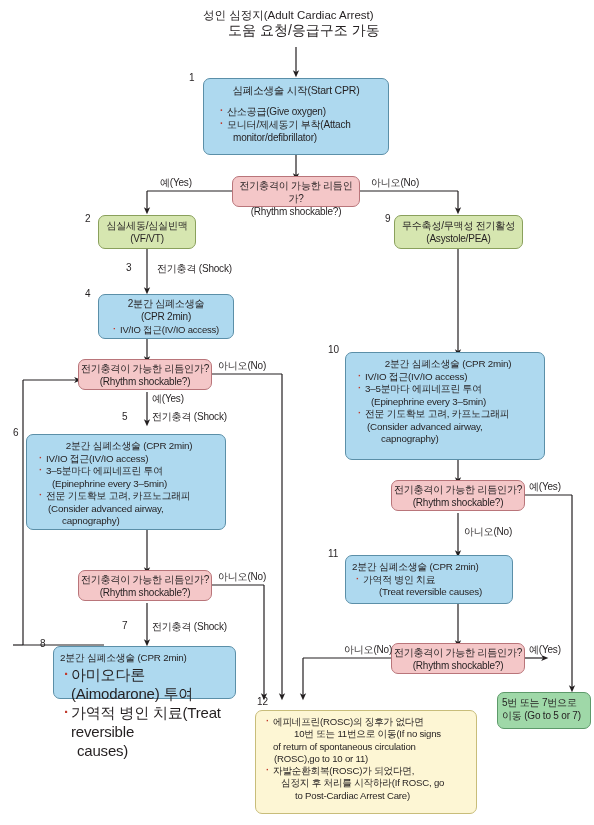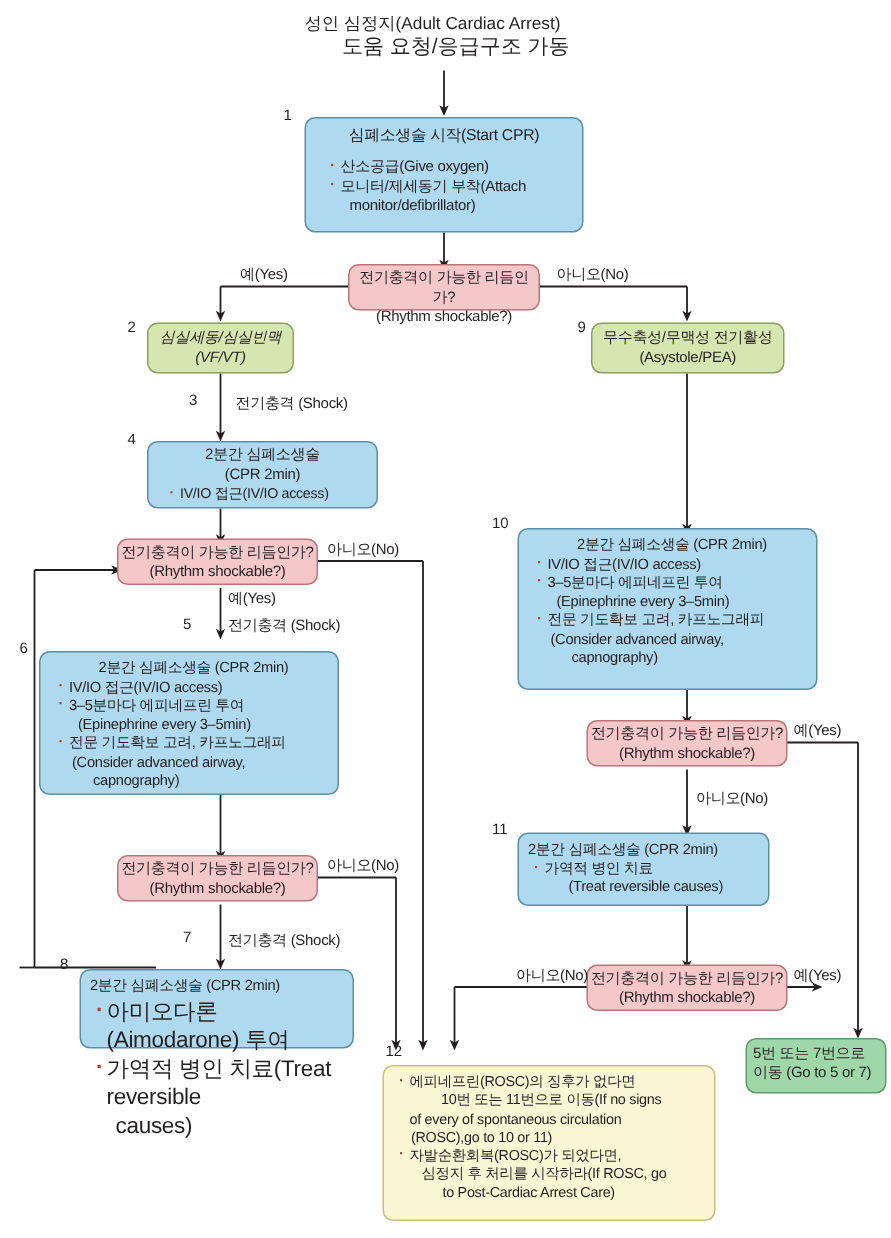--- a/index.html
+++ b/index.html
@@ -170,36 +170,36 @@
   </div>
 
   <div class="node pink" style="left:232px; top:176px; width:128px; height:31px; font-size:10px; padding-top:3px;">
     <span>전기충격이 가능한 리듬인가?</span><br>
     <span>(Rhythm shockable?)</span>
   </div>
   <div class="edge-label" style="left:160px; top:176px;">예(Yes)</div>
   <div class="edge-label" style="left:371px; top:176px;">아니오(No)</div>
 
   <div class="numlabel" style="left:85px; top:213px;">2</div>
-  <div class="node green" style="left:98px; top:215px; width:98px; height:34px; font-size:10px; padding-top:4px;font-style:italic;">
+  <div class="node green" style="left:98px; top:215px; width:98px; height:34px; font-size:10px; padding-top:4px;">
     <span>심실세동/심실빈맥</span><br>
     <span>(VF/VT)</span>
   </div>
 
   <div class="numlabel" style="left:385px; top:213px;">9</div>
   <div class="node green" style="left:394px; top:215px; width:129px; height:34px; font-size:10px; padding-top:4px;">
     <span>무수축성/무맥성 전기활성</span><br>
     <span>(Asystole/PEA)</span>
   </div>
 
   <div class="numlabel" style="left:126px; top:262px;">3</div>
   <div class="edge-label" style="left:157px; top:262px;">전기충격 (Shock)</div>
 
   <div class="numlabel" style="left:85px; top:288px;">4</div>
-  <div class="node blue pad" style="left:98px; top:294px; width:154px; height:45px; font-size:10px; padding-top:3px;">
+  <div class="node blue pad" style="left:98px; top:294px; width:136px; height:45px; font-size:10px; padding-top:3px;">
     <span>2분간 심폐소생술</span><br>
     <span>(CPR 2min)</span>
     <ul class="bullets" style="font-size:9.5px; padding-left:6px;">
       <li>
         <span>IV/IO 접근(IV/IO access)</span>
       </li>
     </ul>
   </div>
 
   <div class="node pink" style="left:78px; top:359px; width:134px; height:31px; font-size:10px; padding-top:3px;">
@@ -297,21 +297,21 @@
   </div>
   <div class="edge-label" style="left:344px; top:643px;">아니오(No)</div>
   <div class="edge-label" style="left:529px; top:643px;">예(Yes)</div>
 
   <div class="numlabel" style="left:257px; top:696px;">12</div>
   <div class="node cream" style="left:255px; top:710px; width:222px; height:104px; font-size:9.6px; padding:5px 6px; text-align:left;">
     <ul class="bullets" style="font-size:9.6px; padding-left:3px;">
       <li>
         <span>에피네프린(ROSC)의 징후가 없다면</span>
         <span class="cont" style="padding-left:0px;margin-left:21px;">10번 또는 11번으로 이동(If no signs</span>
-        <span class="cont" style="padding-left:0px;">of every of spontaneous circulation</span>
+        <span class="cont" style="padding-left:0px;">of return of spontaneous circulation</span>
         <span class="cont" style="padding-left:1px;">(ROSC),go to 10 or 11)</span>
       </li>
       <li>
         <span>자발순환회복(ROSC)가 되었다면,</span>
         <span class="cont" style="padding-left:8px;">심정지 후 처리를 시작하라(If ROSC, go</span>
         <span class="cont" style="padding-left:22px;">to Post-Cardiac Arrest Care)</span>
       </li>
     </ul>
   </div>
 

